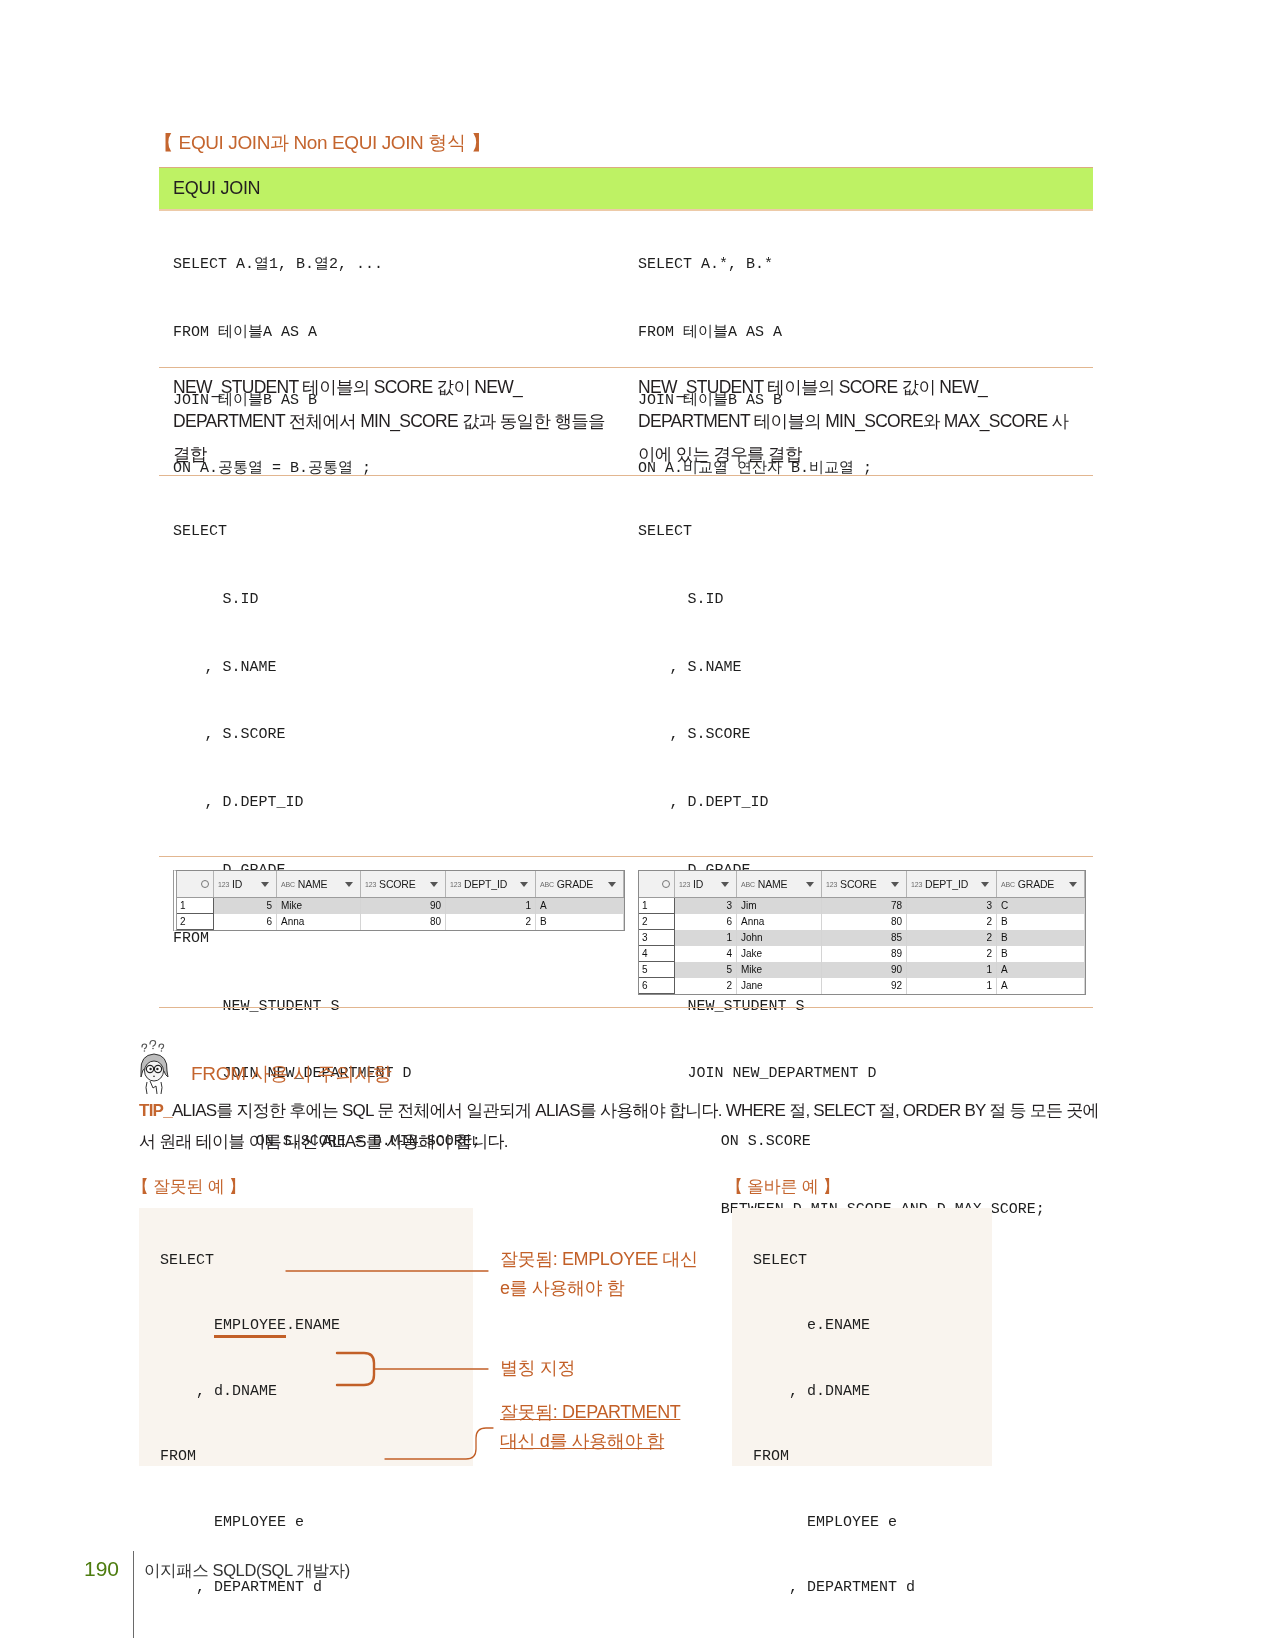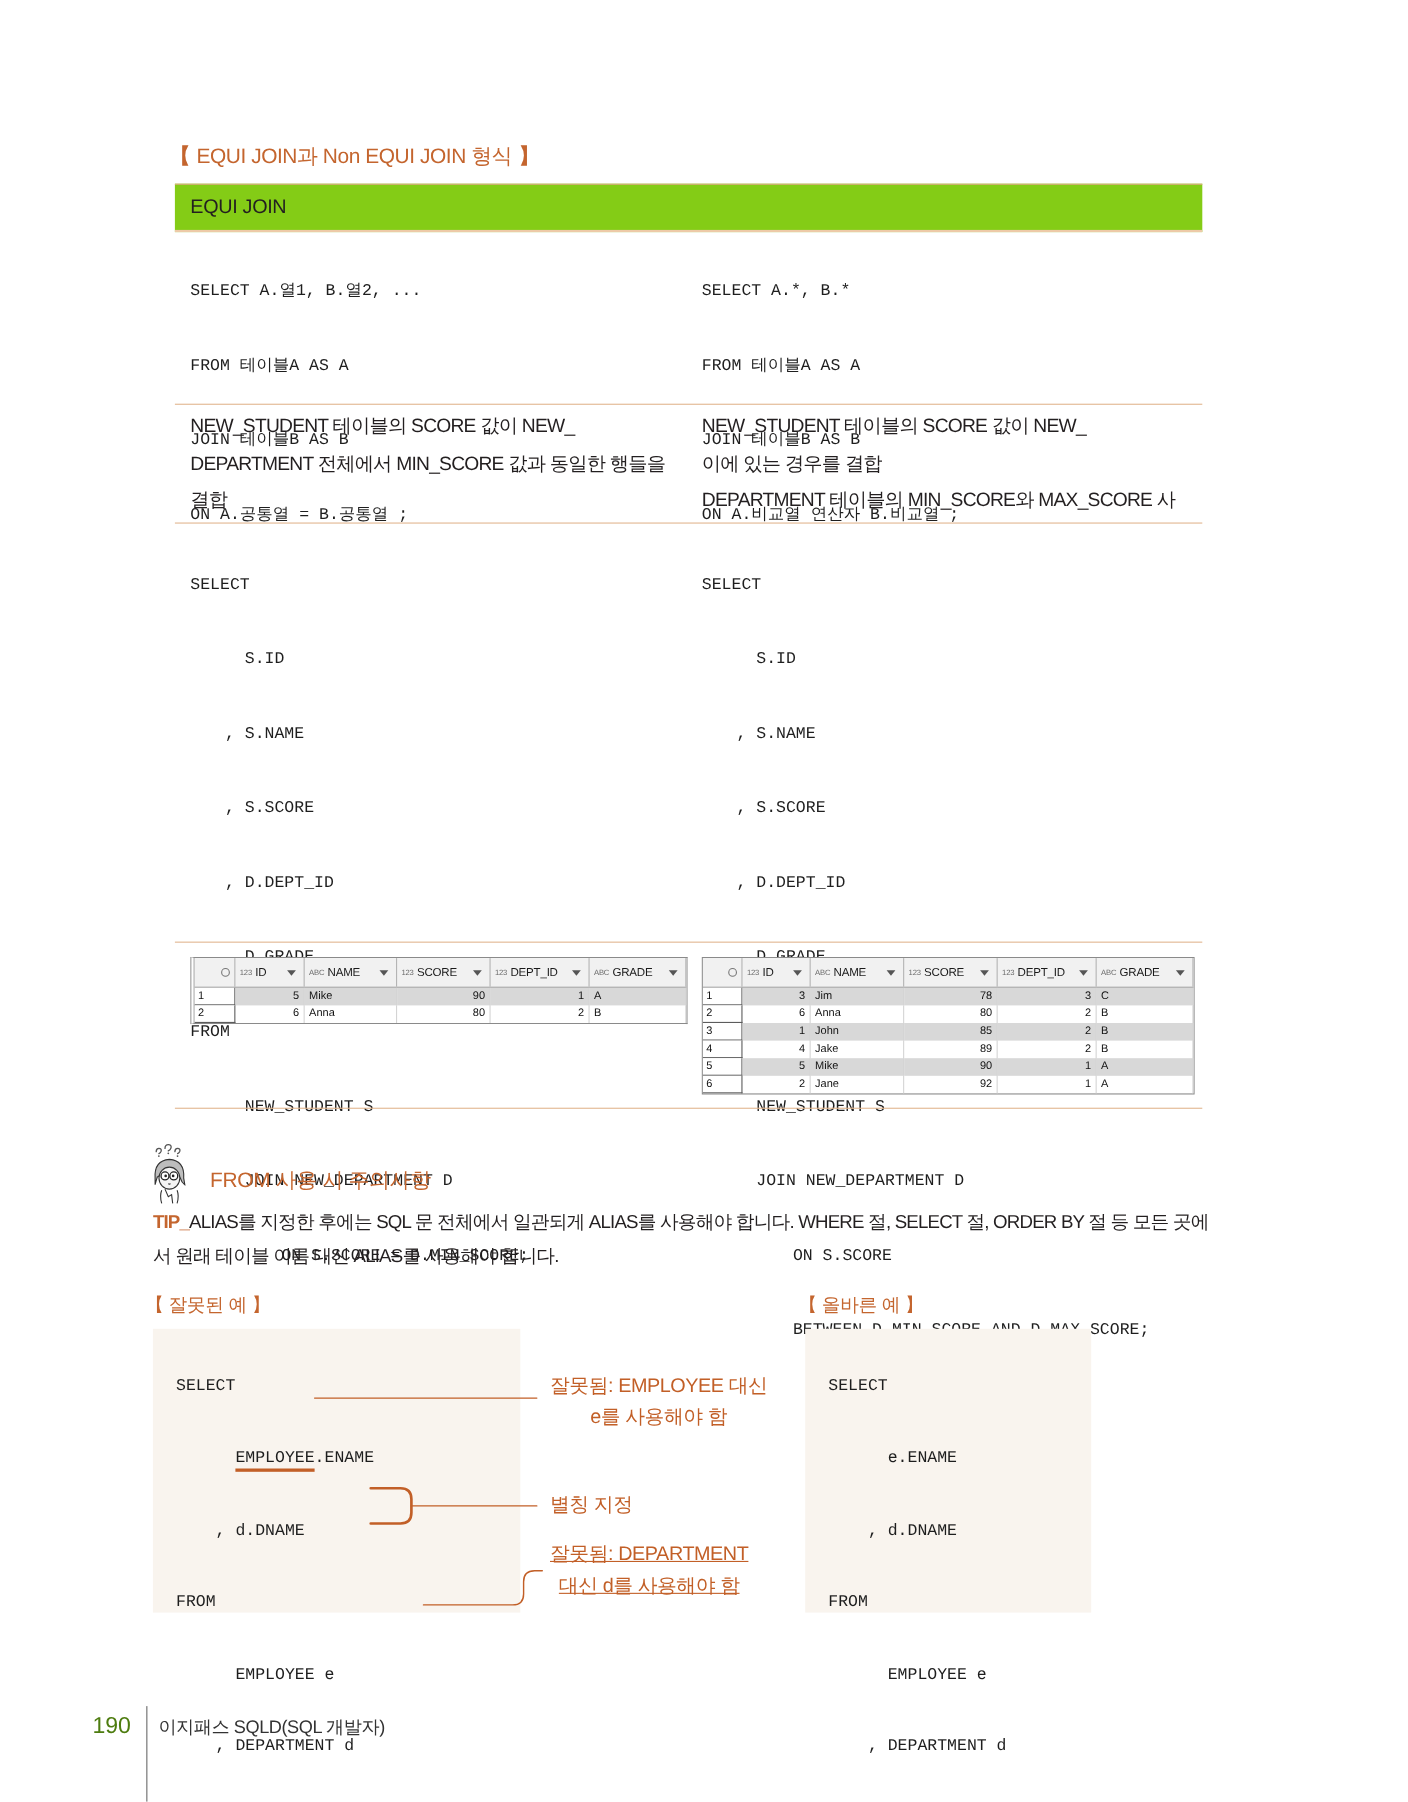--- a/index.html
+++ b/index.html
@@ -8,21 +8,21 @@
   .abs { position:absolute; }
 
   
   .section-title { left:154px; top:129px; font-size:19px; line-height:28px; color:#c4652e; white-space:nowrap; letter-spacing:-0.4px; }
   .section-title .br { font-weight:bold; }
   .section-title .ttl { margin:0 6px; }
 
   
   .cmp { left:159px; top:167px; width:934px; }
   .cmp-row { display:flex; box-sizing:border-box; border-bottom:1px solid #e2b690; }
-  .cmp-head { height:44px; background:#84cc16; border-top:1px solid #dcab82; border-bottom:2px solid #edcaa8; align-items:center; font-size:18px; letter-spacing:-0.3px; }
+  .cmp-head { height:44px; background:#bef264; border-top:1px solid #dcab82; border-bottom:2px solid #edcaa8; align-items:center; font-size:18px; letter-spacing:-0.3px; }
   .cell-l { width:465px; padding-left:14px; box-sizing:border-box; }
   .cell-r { width:469px; padding-left:14px; box-sizing:border-box; }
   .code { font-family:"Liberation Mono", monospace; font-size:15px; white-space:pre; color:#1e1e1e; }
   .r-syntax { height:157px; padding-top:3px; box-sizing:border-box; }
   .r-syntax .ln { line-height:34px; height:34px; }
   .r-desc { height:108px; padding-top:3px; box-sizing:border-box; }
   .r-desc .ln { line-height:33.5px; height:33.5px; font-size:17.5px; letter-spacing:-0.7px; white-space:nowrap; }
   .r-query { height:381px; padding-top:5px; box-sizing:border-box; }
   .r-query .ln { line-height:33.8px; height:33.8px; }
   .in-c { padding-left:3.5ch; }
@@ -57,21 +57,21 @@
   .ex-label { top:1174px; font-size:17px; line-height:26px; color:#c4652e; white-space:nowrap; letter-spacing:-0.3px; }
   .ex-wrong-label { left:132px; }
   .ex-right-label { left:726px; }
   .ex-box { top:1208px; height:258px; background:#f9f4ee; padding-top:3px; padding-left:21px; box-sizing:border-box; }
   .ex-wrong { left:139px; width:334px; }
   .ex-right { left:732px; width:260px; }
   .ex-box .ln { line-height:31.4px; height:31.4px; }
   .in4 { padding-left:4ch; }
   .in6 { padding-left:6ch; }
   .ul { border-bottom:3px solid #c25f27; padding-bottom:1px; }
-  .ann { position:absolute; left:500px; font-size:18px; line-height:28.5px; color:#c25f27; white-space:nowrap; letter-spacing:-0.4px;text-align:center; }
+  .ann { position:absolute; left:500px; font-size:18px; line-height:28.5px; color:#c25f27; white-space:nowrap; letter-spacing:-0.4px; }
   .ann1 { top:1245px; }
   .ann2 { top:1354px; }
   .ann3 { top:1398px;text-decoration:underline; }
   .connectors { left:0; top:0; width:1280px; height:1638px; pointer-events:none; }
 
   
   .page-num { left:84px; top:1555px; font-size:21px; font-weight:normal; color:#4d7c0f; line-height:28px; }
   .footer-rule { left:133px; top:1551px; width:1px; height:87px; background:#6a6a6a; }
   .book-title { left:144px; top:1556px; font-size:16.5px; color:#333; line-height:28px; white-space:nowrap; letter-spacing:-0.4px; }
 </style>
@@ -105,22 +105,22 @@
     </div>
 
     <div class="cmp-row r-desc">
       <div class="cell-l">
         <div class="ln">NEW_STUDENT 테이블의 SCORE 값이 NEW_</div>
         <div class="ln">DEPARTMENT 전체에서 MIN_SCORE 값과 동일한 행들을</div>
         <div class="ln">결합</div>
       </div>
       <div class="cell-r">
         <div class="ln">NEW_STUDENT 테이블의 SCORE 값이 NEW_</div>
+        <div class="ln">DEPARTMENT 테이블의 MIN_SCORE와 MAX_SCORE 사</div>
         <div class="ln">이에 있는 경우를 결합</div>
-        <div class="ln">DEPARTMENT 테이블의 MIN_SCORE와 MAX_SCORE 사</div>
       </div>
     </div>
 
     <div class="cmp-row r-query">
       <div class="cell-l code">
         <div class="ln">SELECT</div>
         <div class="ln in-i">S.ID</div>
         <div class="ln in-c">, S.NAME</div>
         <div class="ln in-c">, S.SCORE</div>
         <div class="ln in-c">, D.DEPT_ID</div>

